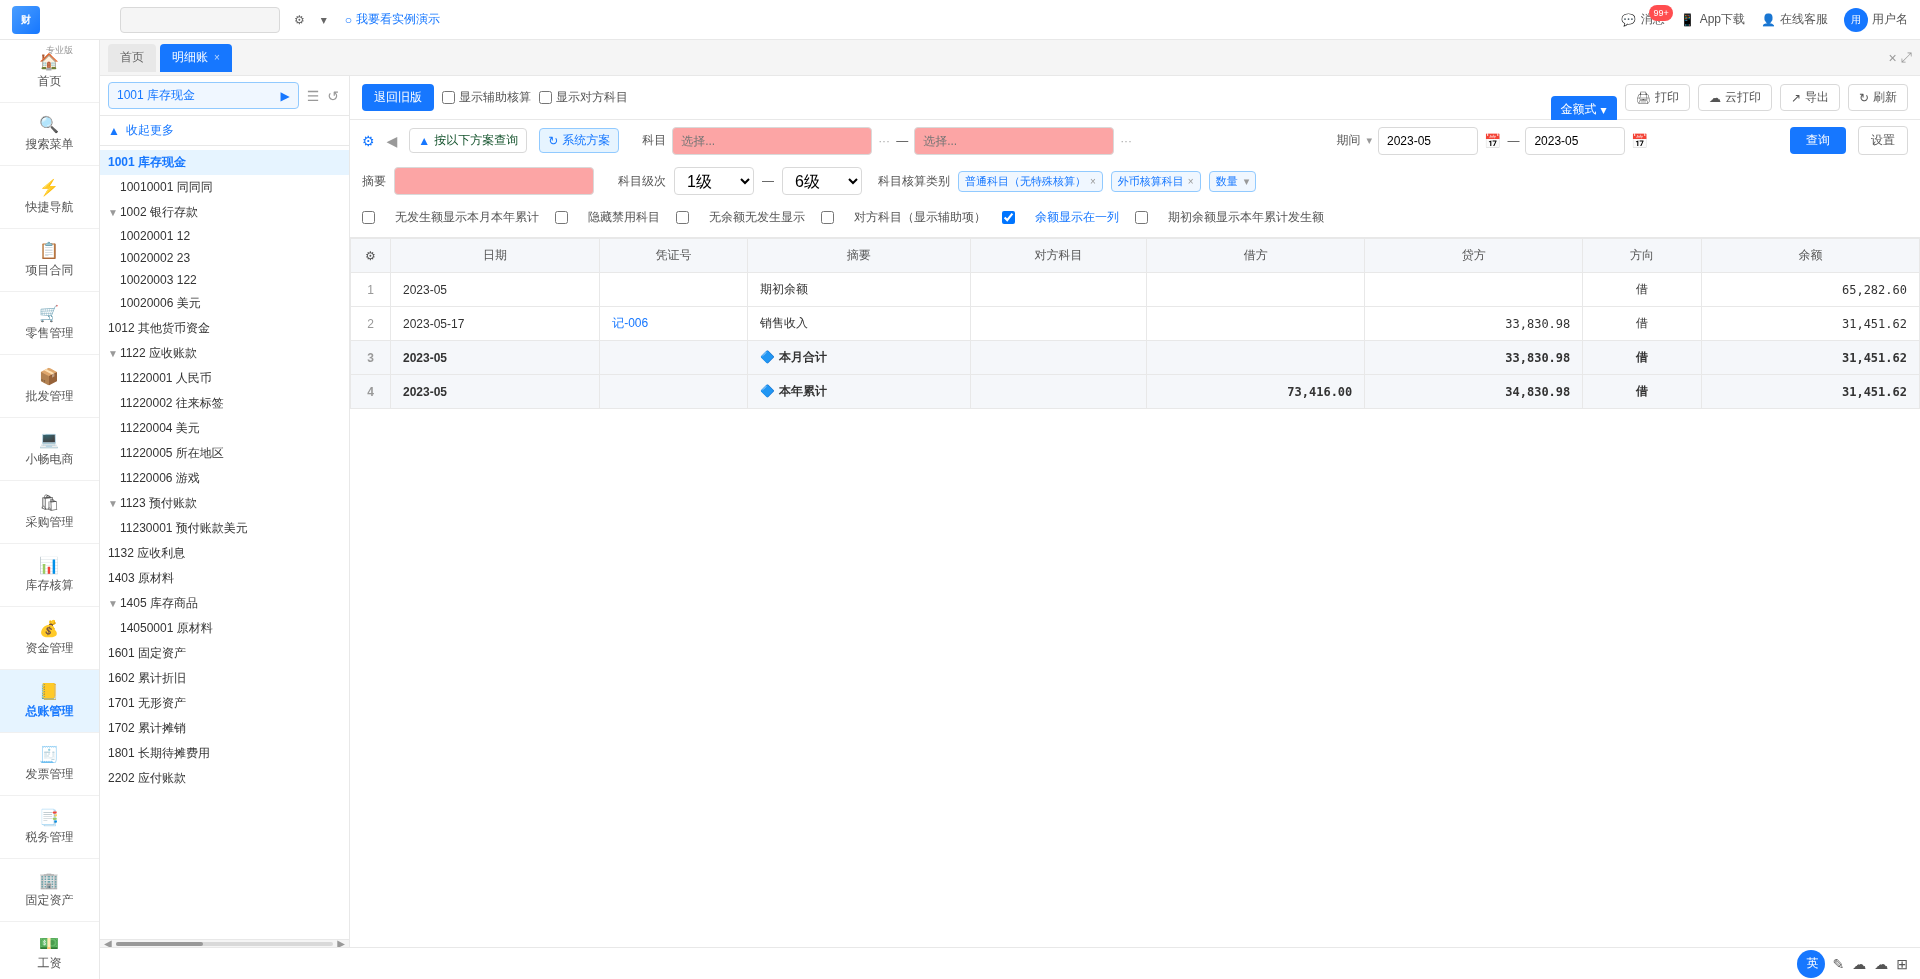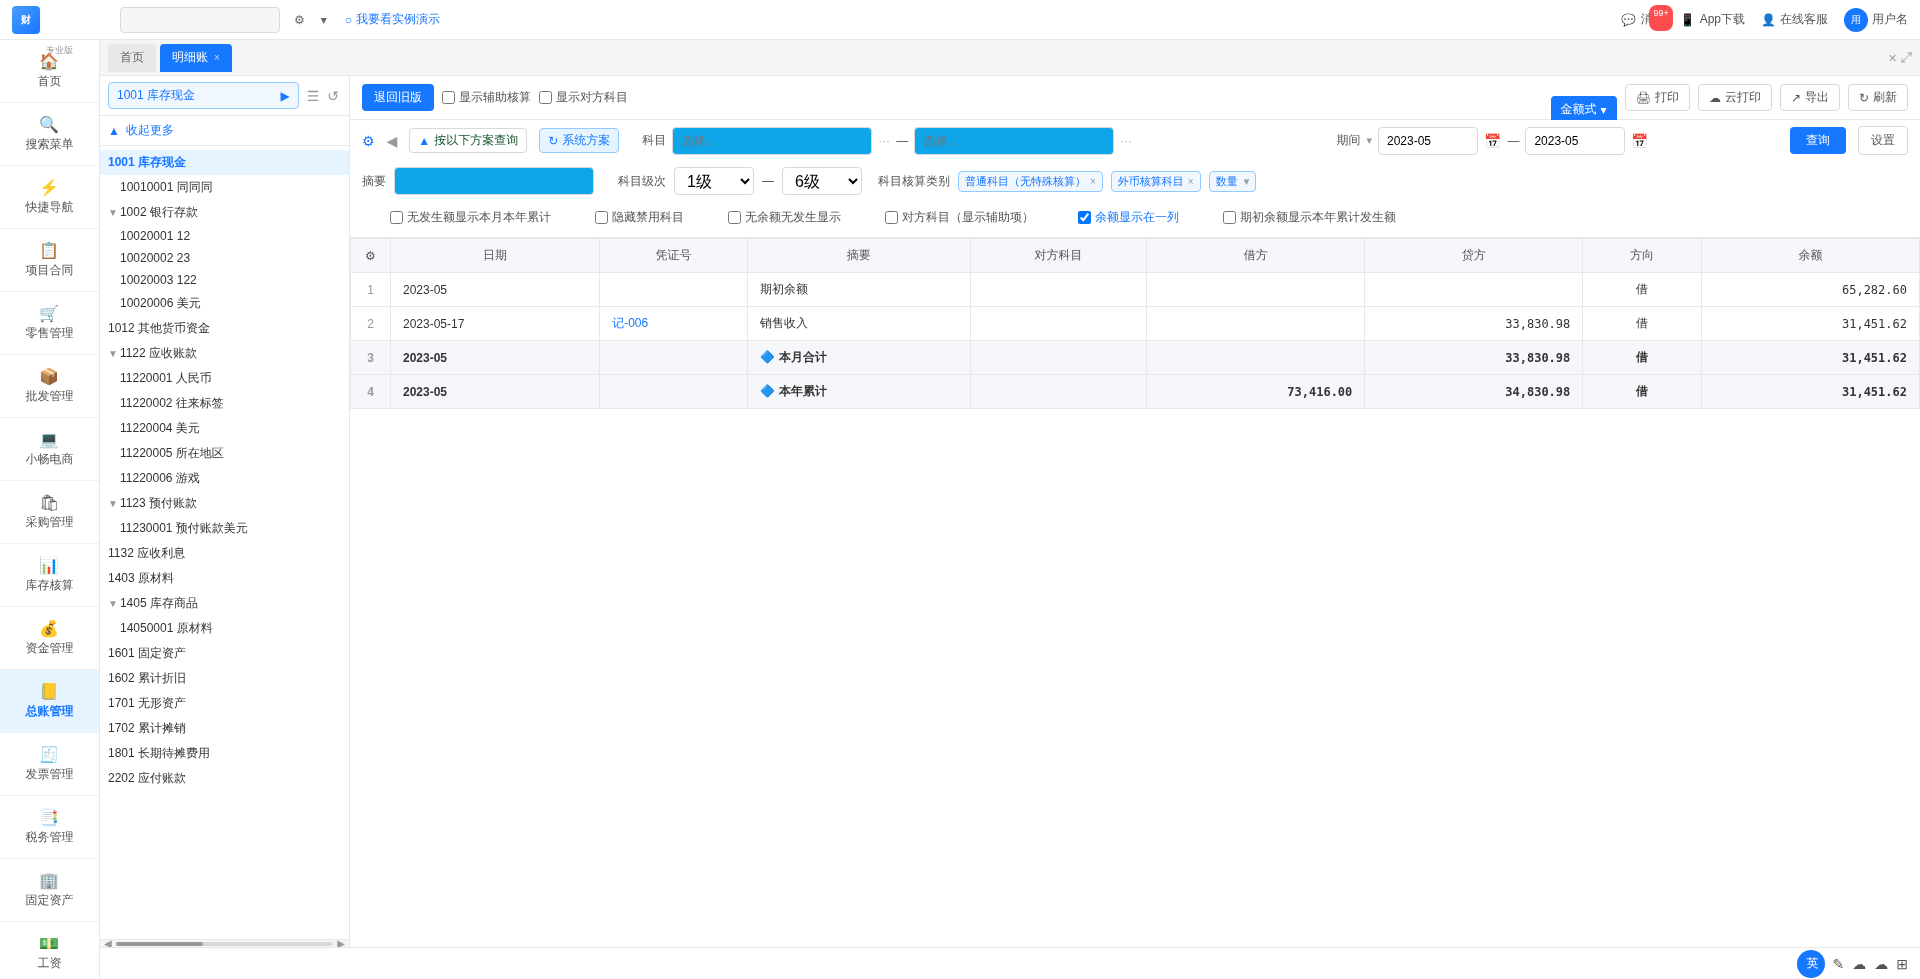--- a/index.html
+++ b/index.html
@@ -12,21 +12,21 @@
     .logo-text { font-size: 11px; color: #1677ff; font-weight: bold; line-height: 1.2; }
     .logo-sub { font-size: 9px; color: #999; margin-top: 48px; }
     .topbar-search { flex: 0 0 160px; margin-left: 8px; }
     .topbar-search input { width: 100%; height: 26px; border: 1px solid #d9d9d9; border-radius: 4px; padding: 0 8px; font-size: 12px; background: #f5f5f5; }
     .topbar-nav { display: flex; align-items: center; gap: 4px; margin-left: 8px; }
     .topbar-nav-btn { background: none; border: none; cursor: pointer; font-size: 12px; color: #666; padding: 2px 6px; }
     .topbar-demo { display: flex; align-items: center; gap: 4px; margin-left: 12px; color: #666; font-size: 12px; cursor: pointer; }
     .topbar-demo span { color: #1677ff; }
     .topbar-right { margin-left: auto; display: flex; align-items: center; gap: 16px; }
     .topbar-right-item { display: flex; align-items: center; gap: 4px; cursor: pointer; color: #555; font-size: 12px; position: relative; }
-    .badge { position: absolute; top: -6px; right: -8px; background: #ff4d4f; color: #fff; font-size: 9px; border-radius: 8px; padding: 0 4px; min-width: 16px; text-align: center; line-height: 16px; height: 26px; }
+    .badge { position: absolute; top: -6px; right: -8px; background: #ff4d4f; color: #fff; font-size: 9px; border-radius: 8px; padding: 0 4px; min-width: 16px; text-align: center; line-height: 16px; height: 16px; }
     .topbar-avatar { width: 24px; height: 24px; background: #1677ff; border-radius: 50%; display: flex; align-items: center; justify-content: center; color: #fff; font-size: 10px; }
 
     
     .main-layout { display: flex; height: calc(979px - 40px); }
 
     
     .sidebar { width: 100px; background: #fff; border-right: 1px solid #e8e8e8; display: flex; flex-direction: column; overflow-y: auto; flex-shrink: 0; }
     .sidebar-item { padding: 12px 4px; text-align: center; cursor: pointer; font-size: 12px; color: #555; border-bottom: 1px solid #f0f0f0; }
     .sidebar-item.active { background: #e6f4ff; color: #1677ff; font-weight: bold; }
     .sidebar-icon { font-size: 16px; margin-bottom: 2px; }
@@ -66,27 +66,27 @@
     .btn-primary { background: #1677ff; color: #fff; border: none; border-radius: 4px; padding: 5px 12px; cursor: pointer; font-size: 12px; }
     .checkbox-group { display: flex; align-items: center; gap: 4px; font-size: 12px; color: #555; cursor: pointer; }
     .checkbox-group input { cursor: pointer; }
     .btn-icon { background: #fff; border: 1px solid #d9d9d9; border-radius: 4px; padding: 4px 10px; cursor: pointer; font-size: 12px; color: #555; display: flex; align-items: center; gap: 4px; }
     .btn-dropdown { background: #1677ff; color: #fff; border: none; border-radius: 4px; padding: 5px 10px; cursor: pointer; font-size: 12px; display: flex; align-items: center; gap: 4px; margin-top: 24px; }
 
     
     .filter-bar { border-bottom: 1px solid #e8e8e8; background: #fff; }
     .filter-row { display: flex; align-items: center; padding: 6px 12px; gap: 12px; min-height: 36px; }
     .filter-select { height: 28px; border: 1px solid #d9d9d9; border-radius: 4px; padding: 0 8px; font-size: 16px; background: #fff; min-width: 80px; }
-    .filter-input { height: 28px; border: 1px solid #d9d9d9; border-radius: 4px; padding: 0 8px; font-size: 12px; background: #0ea5e9; min-width: 120px; flex: 1; max-width: 200px; }
+    .filter-input { height: 28px; border: 1px solid #d9d9d9; border-radius: 4px; padding: 0 8px; font-size: 12px; background: #fca5a5; min-width: 120px; flex: 1; max-width: 200px; }
     .filter-date { height: 28px; border: 1px solid #d9d9d9; border-radius: 4px; padding: 0 8px; font-size: 12px; background: #fff; width: 100px; }
     .filter-tag { background: #f0f7ff; border: 1px solid #91caff; border-radius: 4px; padding: 2px 6px; font-size: 11px; color: #1677ff; display: flex; align-items: center; gap: 4px; cursor: pointer; }
     .filter-tag-x { cursor: pointer; color: #999; font-size: 10px; }
     .filter-section-icon { color: #1677ff; font-size: 14px; cursor: pointer; }
     .filter-arrow { color: #999; font-size: 14px; cursor: pointer; }
-    .check-item { display: flex; align-items: center; gap: 4px; font-size: 12px; color: #555; cursor: pointer; margin-left: 28px; }
+    .check-item { display: flex; align-items: center; gap: 20px; font-size: 12px; color: #555; cursor: pointer; }
     .check-item.checked { color: #1677ff; }
     .query-btn { background: #1677ff; color: #fff; border: none; border-radius: 4px; padding: 5px 16px; cursor: pointer; font-size: 12px; margin-left: auto; }
     .setting-btn { background: #fff; border: 1px solid #d9d9d9; border-radius: 4px; padding: 5px 12px; cursor: pointer; font-size: 12px; color: #555; }
 
     
     .table-container { flex: 1; overflow: auto; }
     table { width: 100%; border-collapse: collapse; font-size: 12px; }
     thead th { background: #f5f7fa; border: 1px solid #e8e8e8; padding: 8px 12px; text-align: center; font-weight: normal; color: #555; white-space: nowrap; position: sticky; top: 0; z-index: 10; }
     thead th:first-child { width: 40px; }
     tbody td { border: 1px solid #e8e8e8; padding: 8px 12px; color: #333; }

